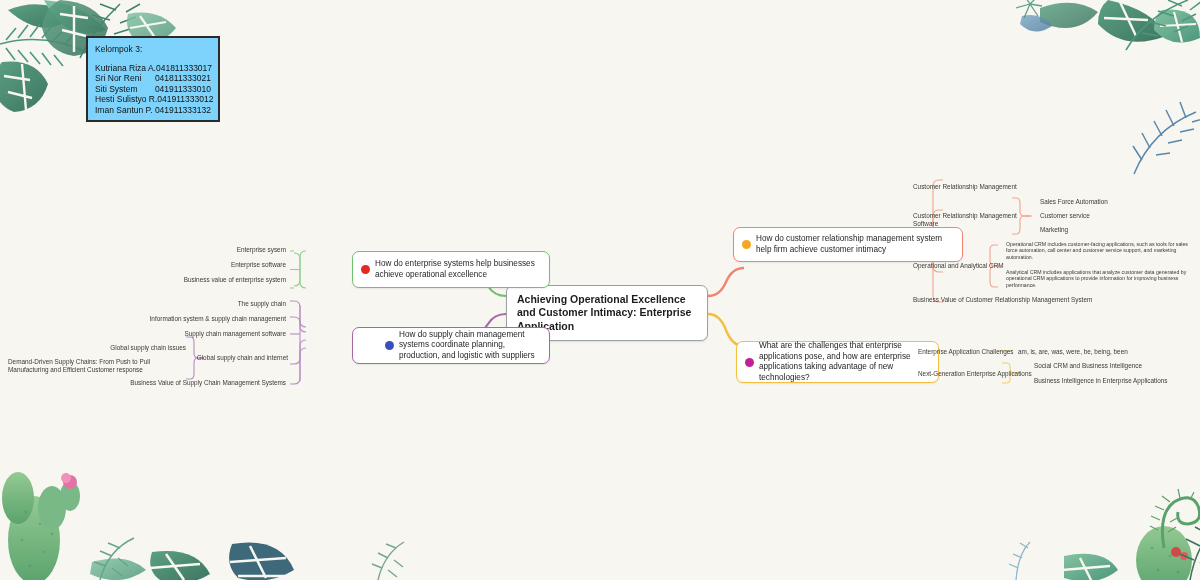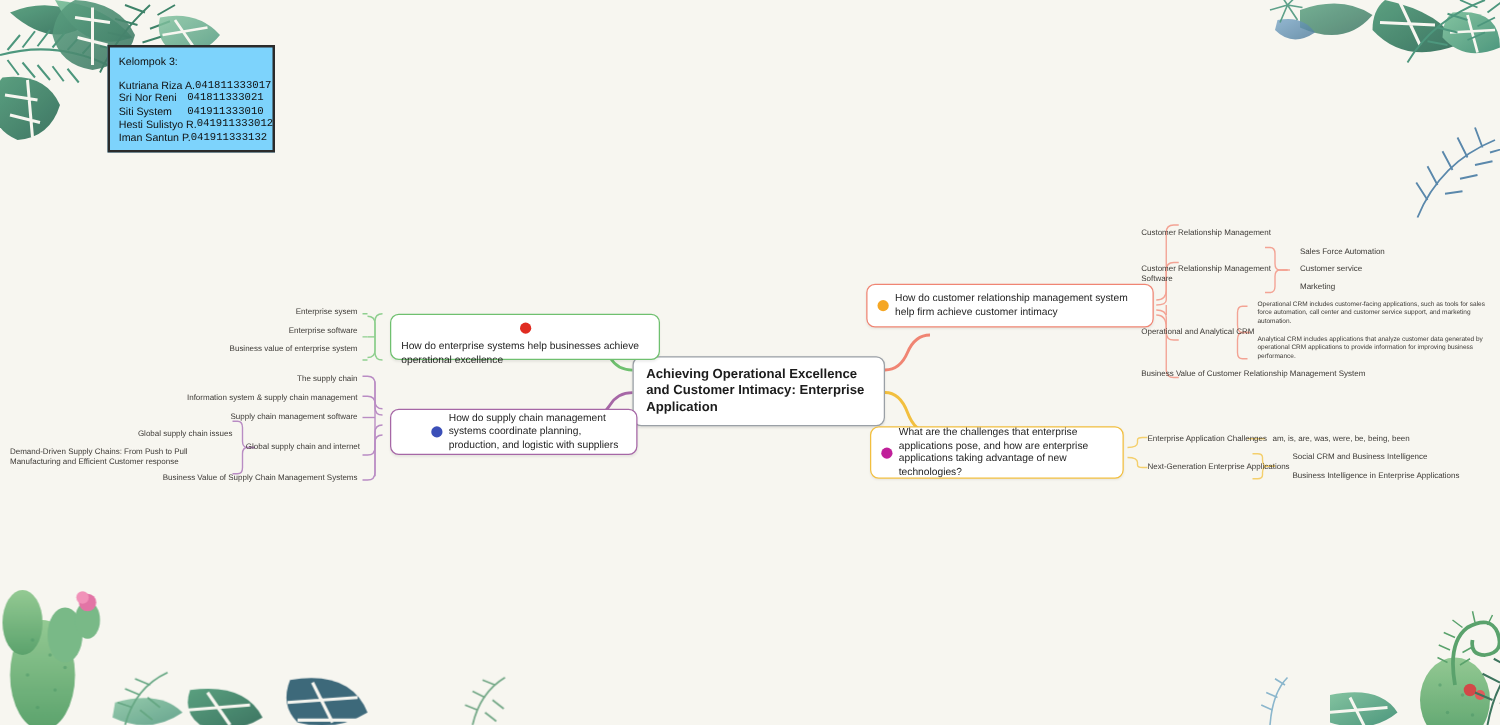--- a/index.html
+++ b/index.html
@@ -15,46 +15,47 @@
 
   
   .info-box {
     position: absolute; left: 86px; top: 36px; width: 134px;
     border: 2px solid #2b2b2b; background: #7dd3fc;
     padding: 6px 7px 5px 7px;
   }
   .info-title { font-size: 8.5px; color: #111; margin-bottom: 9px; }
   .info-row { display: flex; justify-content: space-between; font-size: 8.5px; color: #111; line-height: 10.4px; }
   .info-row .nm { white-space: nowrap; text-align: center; }
-  .info-row .id { white-space: nowrap; font-family: Liberation Mono, monospace; }
+  .info-row .id { white-space: nowrap; }
 
   
   .center-node {
     position: absolute; left: 506px; top: 277px; width: 202px; height: 56px;
     background: #fff; border: 1.4px solid #9aa0a6; border-radius: 7px;
     display: flex; align-items: center; padding: 0 10px;
     box-shadow: 0 1px 2px rgba(0,0,0,.10);
     margin-top: 8px;
   }
   .center-node .txt { font-size: 10.5px; font-weight: bold; color: #1c1c1c; line-height: 13.5px; }
 
   
   .qnode {
     position: absolute; background: #fff; border-radius: 7px;
     display: flex; align-items: center; gap: 5px; padding: 6px 8px;
     box-shadow: 0 1px 2px rgba(0,0,0,.07);
+    margin-left: 40px;
   }
   .qnode .bullet {
     width: 9px; height: 9px; border-radius: 50%; flex: 0 0 9px;
     display: flex; align-items: center; justify-content: center;
     font-size: 5px; color: #fff; font-weight: bold;
   }
   .qnode .qtxt { font-size: 8.2px; color: #1f1f1f; line-height: 10.5px; }
 
-  #q-enterprise { left: 312px; top: 251px; width: 216px; height: 37px; border: 1.4px solid #6fc06f; flex-direction: column; }
+  #q-enterprise { left: 312px; top: 251px; width: 198px; height: 37px; border: 1.4px solid #6fc06f; }
   #q-supply     { left: 312px; top: 327px; width: 198px; height: 37px; border: 1.4px solid #a667a6; padding-left: 32px; }
   #q-crm        { left: 693px; top: 227px; width: 230px; height: 35px; border: 1.4px solid #f08573; }
   #q-challenge  { left: 696px; top: 341px; width: 203px; height: 42px; border: 1.4px solid #f2bf3f; }
 
   
   .leaf {
     position: absolute; font-size: 6.4px; color: #3d3a36; line-height: 8.2px;
   }
   .leaf.r { text-align: right; }
   .leaf.l { text-align: left; }

